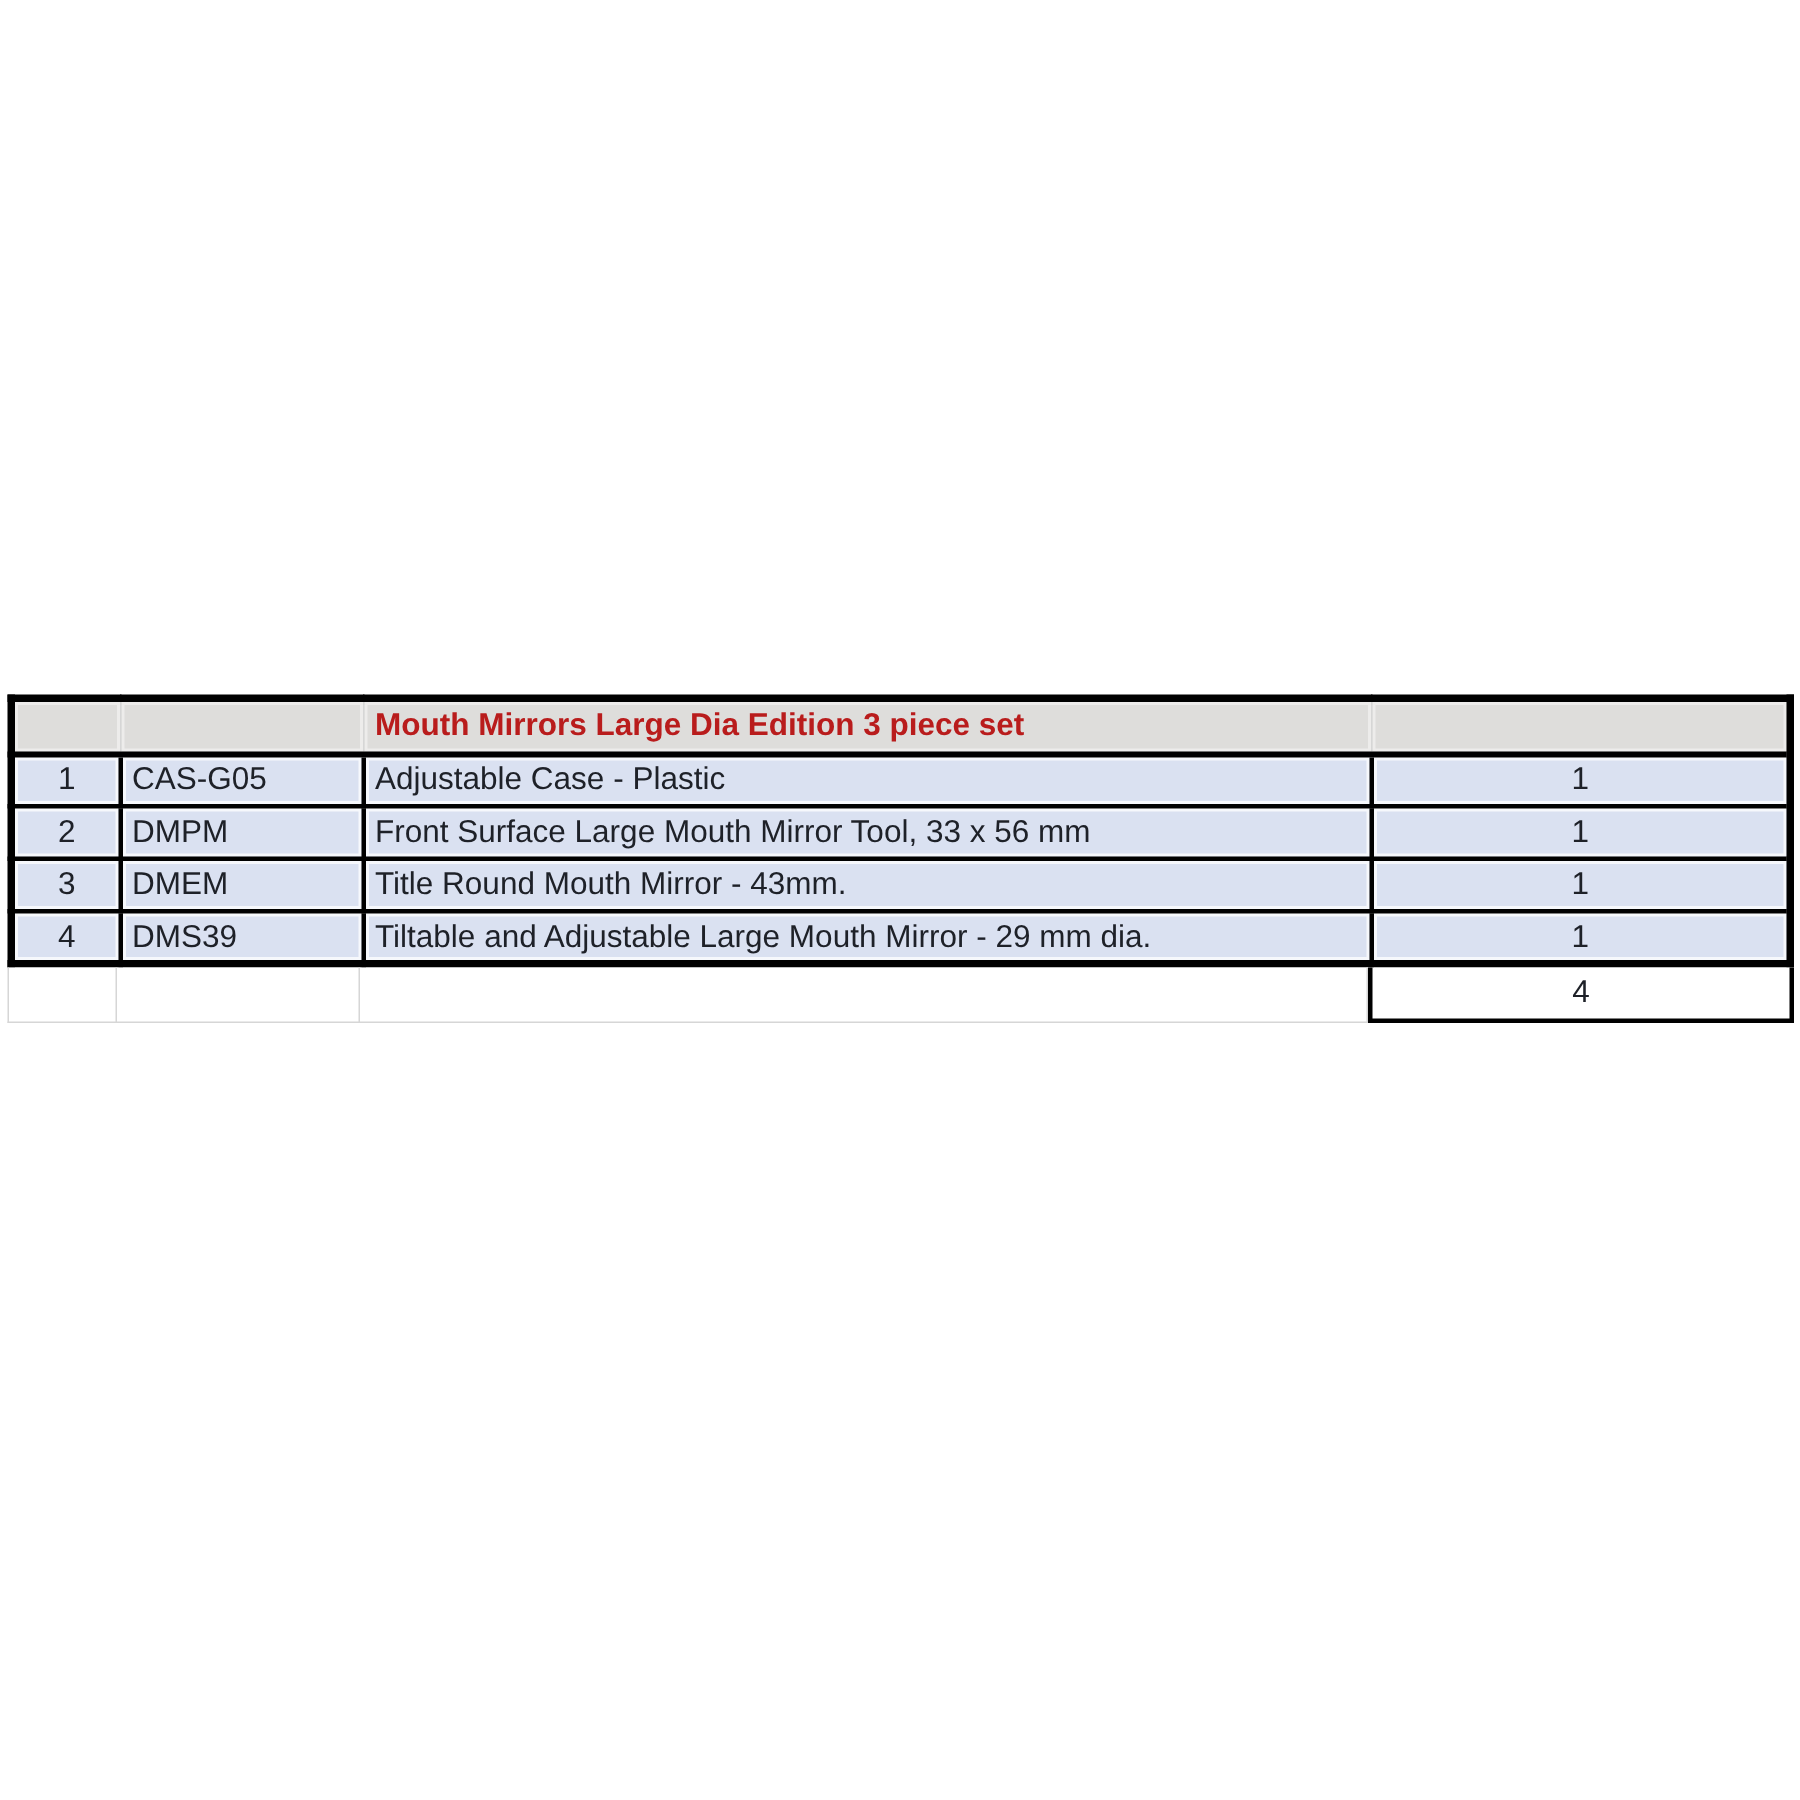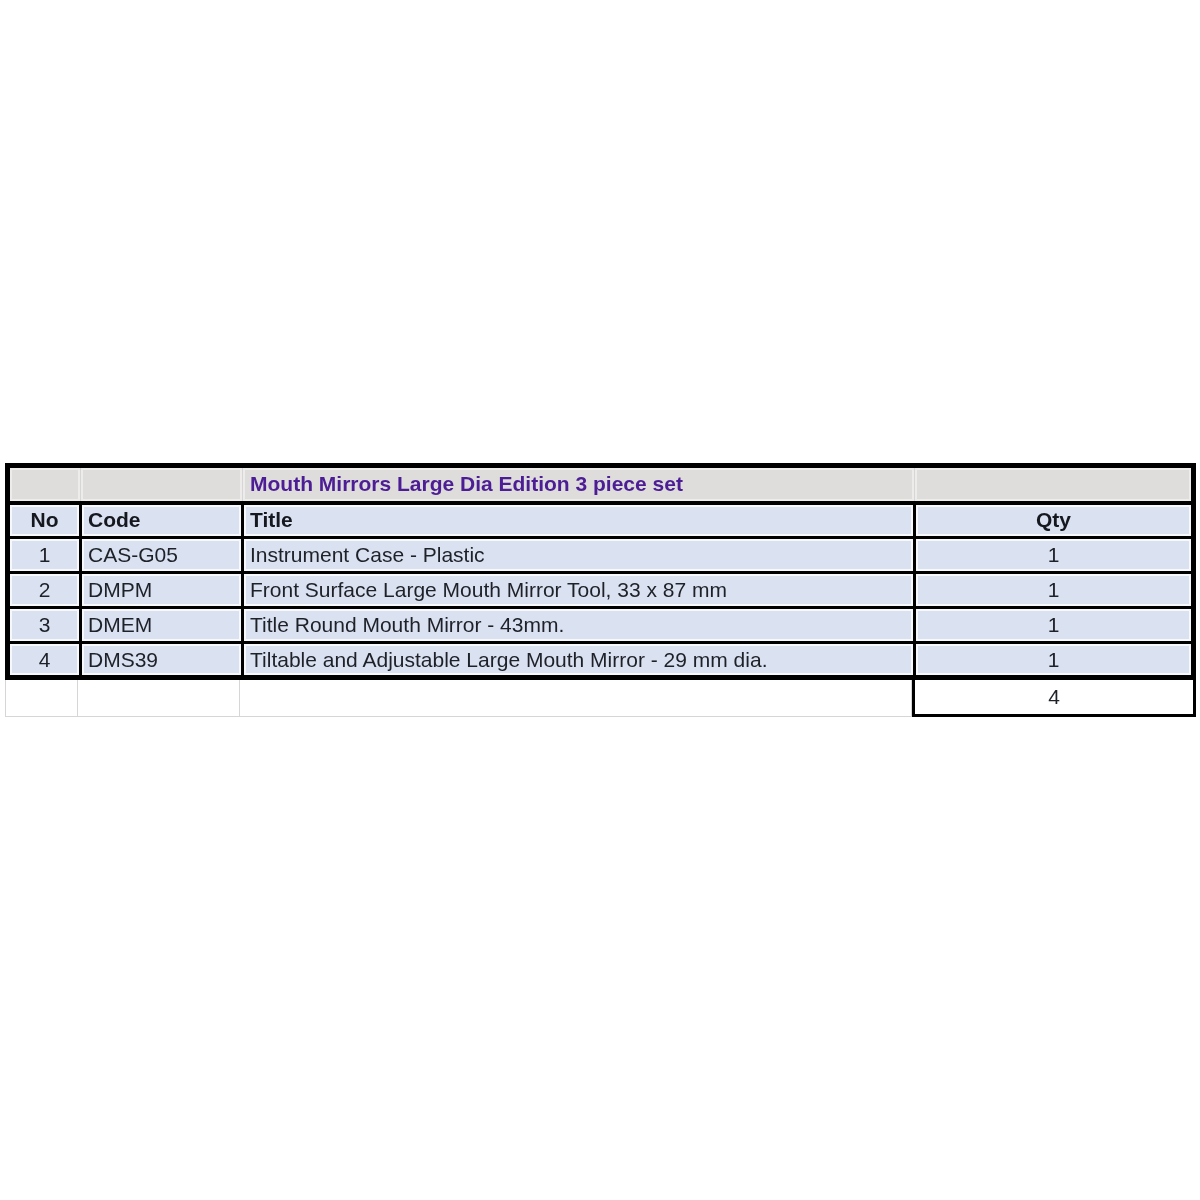--- a/index.html
+++ b/index.html
@@ -47,21 +47,21 @@
     border-bottom:4px solid var(--border);
     box-shadow:inset 0 0 0 2px rgba(255,255,255,0.45);
     vertical-align:middle;
   }
   tr.title-row td.sep{
     border-right:1px solid var(--gridline);
   }
   td.table-title-cell{
     font-weight:bold;
     font-size:21px;
-    color:#4c1d95;
+    color:#b91c1c;
     padding-left:7px;
     white-space:nowrap;
     overflow:visible;
   }
 
   
   tr.head-row td, tr.data-row td{
     background:var(--row-fill);
     border:3px solid var(--border);
     height:35px;
@@ -116,37 +116,31 @@
           <col class="c-qty">
       </colgroup>
       <tbody>
         <tr class="title-row">
           <td class="sep"></td>
           <td class="sep"></td>
           <td class="sep table-title-cell">Mouth Mirrors Large Dia Edition 3 piece set</td>
           <td></td>
         </tr>
 
-        <tr class="head-row">
-          <td class="ac">No</td>
-          <td class="al">Code</td>
-          <td class="al">Title</td>
-          <td class="ac">Qty</td>
-        </tr>
 
         <tr class="data-row">
           <td class="ac">1</td>
           <td class="al">CAS-G05</td>
-          <td class="al">Instrument Case - Plastic</td>
+          <td class="al">Adjustable Case - Plastic</td>
           <td class="ac">1</td>
         </tr>
         <tr class="data-row">
           <td class="ac">2</td>
           <td class="al">DMPM</td>
-          <td class="al">Front Surface Large Mouth Mirror Tool, 33 x 87 mm</td>
+          <td class="al">Front Surface Large Mouth Mirror Tool, 33 x 56 mm</td>
           <td class="ac">1</td>
         </tr>
         <tr class="data-row">
           <td class="ac">3</td>
           <td class="al">DMEM</td>
           <td class="al">Title Round Mouth Mirror - 43mm.</td>
           <td class="ac">1</td>
         </tr>
         <tr class="data-row">
           <td class="ac">4</td>

